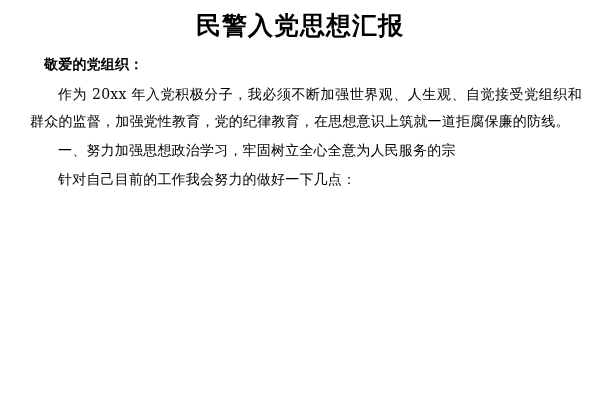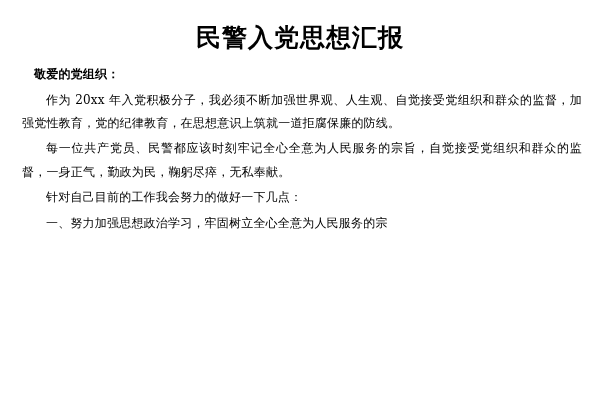--- a/index.html
+++ b/index.html
@@ -11,37 +11,37 @@
     width: 600px;
     height: 400px;
     overflow: hidden;
     font-family: "DejaVu Serif", "Liberation Serif", serif;
     color: #000000;
   }
   .page {
     width: 600px;
     height: 400px;
     box-sizing: border-box;
-    padding: 18px 18px 0 18px;
+    padding: 6px 18px 0 18px;
     position: relative;
   }
   .doc-title {
     text-align: center;
     font-size: 25px;
     font-weight: bold;
     letter-spacing: 1px;
     line-height: 1.25;
     margin: 4px 0 10px 0;
     font-family: "DejaVu Serif", "Liberation Serif", serif;
   }
   .para {
-    font-size: 12px;
+    font-size: 14px;
     line-height: 1.95;
     text-align: justify;
-    margin: 0 0 2px 4px;
+    margin: 0 0 2px 12px;
     letter-spacing: 0.2px;
   }
   .indent2 {
     text-indent: 2em;
   }
   .salutation {
     font-weight: bold;
     text-indent: 1em;
   }
   .clip-last {
@@ -52,19 +52,18 @@
 <body>
 
 <div class="page">
 
   <div class="doc-title">民警入党思想汇报</div>
 
   <p class="para salutation">敬爱的党组织：</p>
 
   <p class="para indent2">作为 20xx 年入党积极分子，我必须不断加强世界观、人生观、自觉接受党组织和群众的监督，加强党性教育，党的纪律教育，在思想意识上筑就一道拒腐保廉的防线。</p>
 
-  <p class="para indent2">每一位共产党员、民警都应该时刻牢记全心全意为人民服务的宗旨，自觉接受党组织和群众的监督，一身正气，勤政为民，鞠躬尽瘁，无私奉献。</p>
+
+  <p class="para indent2 clip-last">一、努力加强思想政治学习，牢固树立全心全意为人民服务的宗</p>
 
   <p class="para indent2">针对自己目前的工作我会努力的做好一下几点：</p>
-
-  <p class="para indent2 clip-last">一、努力加强思想政治学习，牢固树立全心全意为人民服务的宗</p>
 
 </div>
 
 </body></html>

